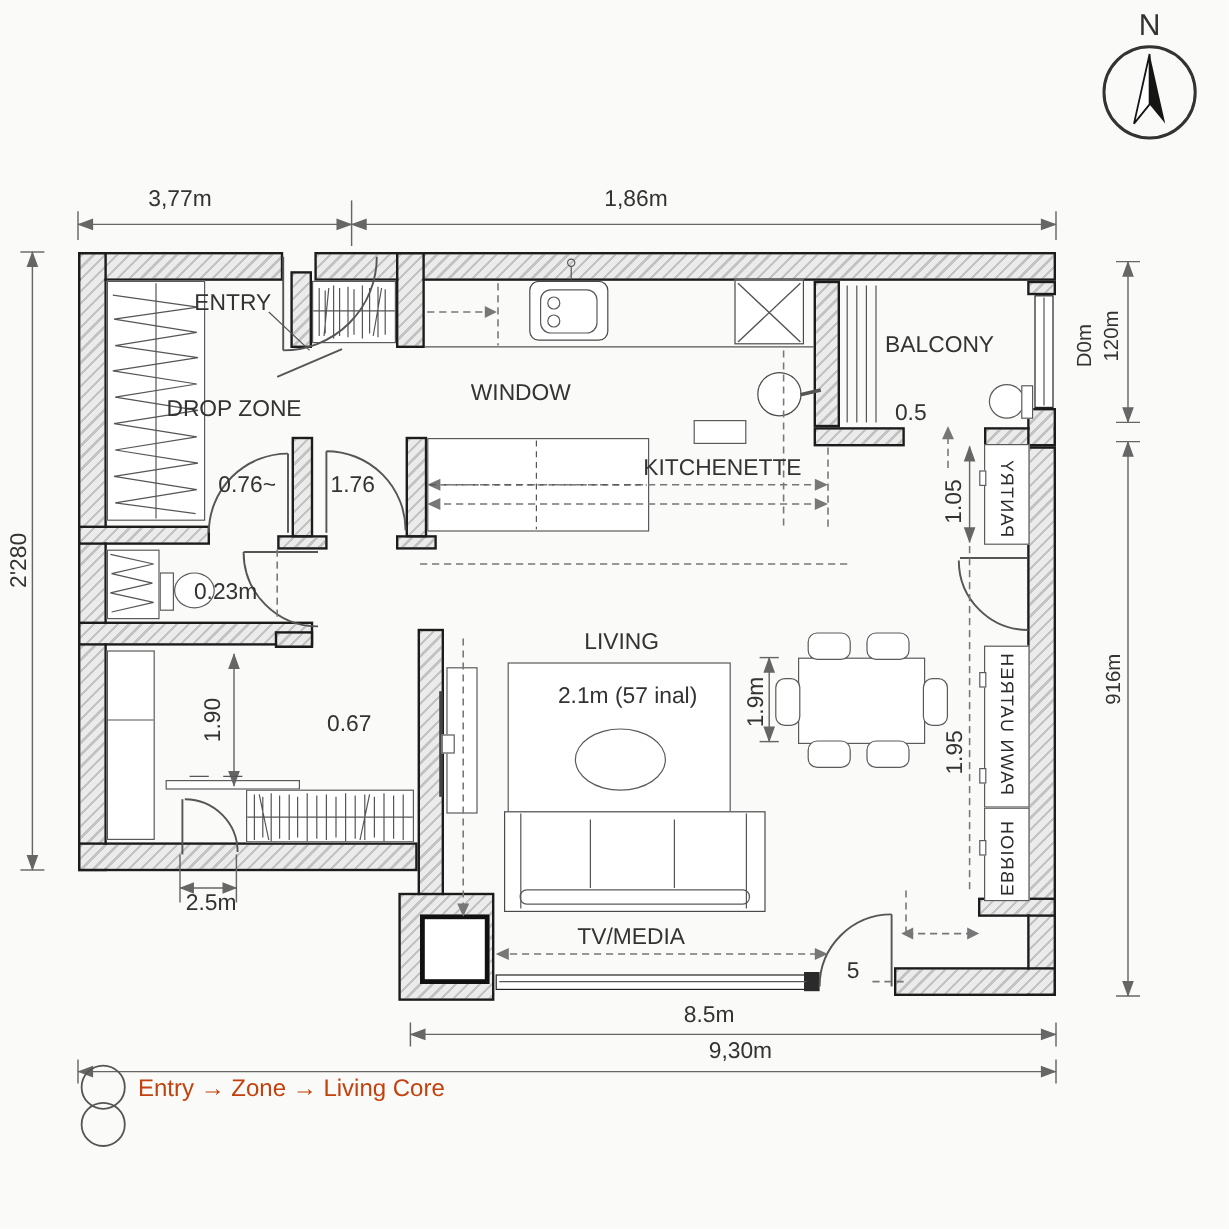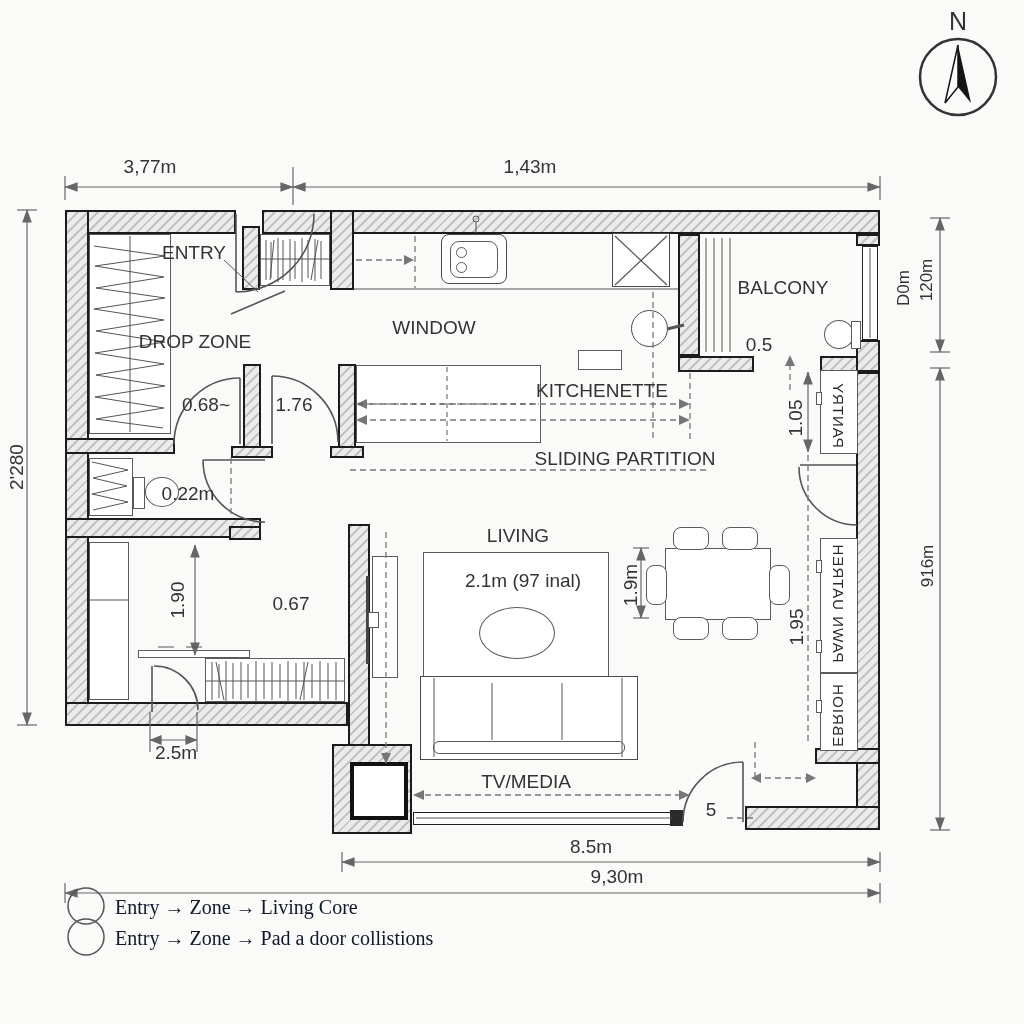--- a/index.html
+++ b/index.html
@@ -8,21 +8,21 @@
   .wall{position:absolute;box-sizing:border-box;border:2px solid #1c1c1c;
         background:repeating-linear-gradient(135deg,#c3c3c3 0,#c3c3c3 2px,#ebebeb 2px,#ebebeb 7px);z-index:1;}
   .furn{position:absolute;box-sizing:border-box;border:1.5px solid #4a4a4a;background:#fff;z-index:2;}
   .thin{border-width:1px;border-color:#5a5a5a;}
   .round{border-radius:50%;}
   svg.lines{position:absolute;left:0;top:0;z-index:3;pointer-events:none;}
   .lbl{position:absolute;font-size:19px;color:#333;white-space:nowrap;text-align:center;z-index:5;line-height:22px;}
   .sm{font-size:17px;}
   .vlab{transform:rotate(-90deg);}
   .mirlab{transform:rotate(90deg) scaleX(-1);font-size:15px;letter-spacing:1px;color:#2b2b2b;}
-  .legend-text{position:absolute;font-size:20px;color:#0f172a;white-space:nowrap;z-index:5;font-family:Liberation Serif, serif;}
+  .legend-text{position:absolute;font-size:20px;color:#c2410c;white-space:nowrap;z-index:5;}
 </style>
 </head>
 <body>
 
 <div id="canvas">
 
   <div class="wall" style="left:65px;top:210px;width:171px;height:24px"></div>
   <div class="wall" style="left:262px;top:210px;width:618px;height:24px"></div>
   <div class="wall" style="left:65px;top:210px;width:24px;height:516px"></div>
   <div class="wall" style="left:65px;top:702px;width:283px;height:24px"></div>
@@ -225,50 +225,48 @@
     </g>
     <g stroke="#555" stroke-width="1.5" fill="none">
       <circle cx="86" cy="906" r="18"></circle>
       <circle cx="86" cy="937" r="18"></circle>
     </g>
   </svg>
 
   <div class="lbl" style="left:938px;top:10px;width:40px;font-size:25px">N</div>
 
   <div class="lbl" style="left:90px;top:156px;width:120px">3,77m</div>
-  <div class="lbl" style="left:470px;top:156px;width:120px">1,43m</div>
+  <div class="lbl" style="left:470px;top:156px;width:120px">1,86m</div>
   <div class="lbl vlab" style="left:-43px;top:456px;width:120px">2'280</div>
   <div class="lbl vlab sm" style="left:874px;top:277px;width:60px">D0m</div>
   <div class="lbl vlab sm" style="left:892px;top:269px;width:70px">120m</div>
   <div class="lbl vlab sm" style="left:893px;top:555px;width:70px">916m</div>
   <div class="lbl" style="left:541px;top:836px;width:100px">8.5m</div>
   <div class="lbl" style="left:557px;top:866px;width:120px">9,30m</div>
 
   <div class="lbl" style="left:144px;top:242px;width:100px">ENTRY</div>
   <div class="lbl" style="left:115px;top:331px;width:160px">DROP ZONE</div>
   <div class="lbl" style="left:374px;top:317px;width:120px">WINDOW</div>
   <div class="lbl" style="left:522px;top:380px;width:160px">KITCHENETTE</div>
-  <div class="lbl" style="left:525px;top:448px;width:200px">SLIDING PARTITION</div>
   <div class="lbl" style="left:723px;top:277px;width:120px">BALCONY</div>
   <div class="lbl" style="left:458px;top:525px;width:120px">LIVING</div>
   <div class="lbl" style="left:466px;top:771px;width:120px">TV/MEDIA</div>
 
   <div class="lbl mirlab" style="left:796px;top:404px;width:84px">PANTRY</div>
   <div class="lbl mirlab" style="left:773px;top:592px;width:130px">PAWN UATREH</div>
   <div class="lbl mirlab" style="left:798px;top:704px;width:80px">EBRIOH</div>
 
-  <div class="lbl" style="left:166px;top:394px;width:80px">0.68~</div>
+  <div class="lbl" style="left:166px;top:394px;width:80px">0.76~</div>
   <div class="lbl" style="left:254px;top:394px;width:80px">1.76</div>
-  <div class="lbl" style="left:148px;top:483px;width:80px">0.22m</div>
+  <div class="lbl" style="left:148px;top:483px;width:80px">0.23m</div>
   <div class="lbl" style="left:729px;top:334px;width:60px">0.5</div>
   <div class="lbl vlab" style="left:138px;top:589px;width:80px">1.90</div>
   <div class="lbl" style="left:251px;top:593px;width:80px">0.67</div>
   <div class="lbl" style="left:136px;top:742px;width:80px">2.5m</div>
-  <div class="lbl" style="left:433px;top:570px;width:180px">2.1m (97 inal)</div>
+  <div class="lbl" style="left:433px;top:570px;width:180px">2.1m (57 inal)</div>
   <div class="lbl vlab" style="left:591px;top:574px;width:80px">1.9m</div>
   <div class="lbl vlab" style="left:756px;top:407px;width:80px">1.05</div>
   <div class="lbl vlab" style="left:757px;top:616px;width:80px">1.95</div>
   <div class="lbl" style="left:691px;top:799px;width:40px">5</div>
 
   <div class="legend-text" style="left:115px;top:896px">Entry → Zone → Living Core</div>
-  <div class="legend-text" style="left:115px;top:927px">Entry → Zone → Pad a door collistions</div>
 
 </div>
 
 </body></html>

